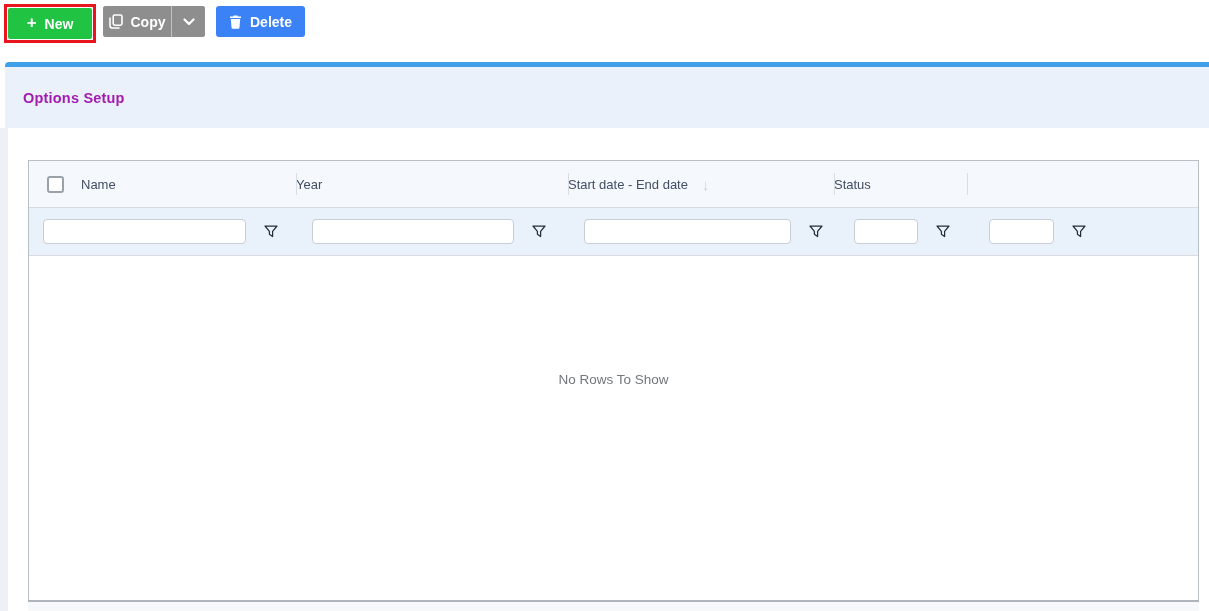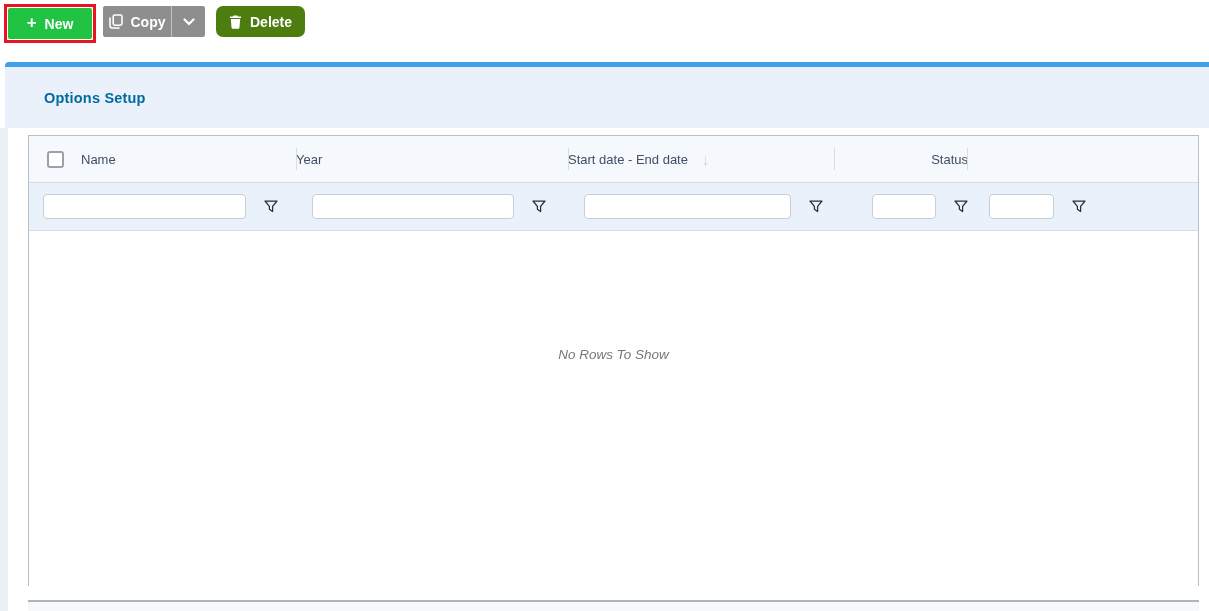--- a/index.html
+++ b/index.html
@@ -32,46 +32,46 @@
   .copy-group {
     position: absolute; left: 103px; top: 6px; height: 31px;
     display: flex; background: #8e8e8e; border-radius: 3px; overflow: hidden;
   }
   .btn-copy { width: 68px; background: #8e8e8e; border-radius: 0; }
   .btn-copy-more {
     width: 34px; background: #8e8e8e; border-radius: 0;
     border-left: 1px solid rgba(255,255,255,0.45);
   }
 
-  .btn-delete { position: absolute; left: 216px; top: 6px; width: 89px; background: #4d7c0f; border-radius: 7px; }
+  .btn-delete { position: absolute; left: 216px; top: 6px; width: 89px; background: #3b82f6; }
 
   .icon-svg { display: block; }
 
   
   .accent-bar {
     position: absolute; left: 5px; top: 62px; width: 1204px; height: 5px;
     background: #3fa0e8; border-top-left-radius: 4px;
   }
   .panel-header {
     position: absolute; left: 5px; top: 67px; width: 1204px; height: 61px;
     background: #eaf1fa; display: flex; align-items: center;
   }
   .page-title {
-    margin-left: 39px; font-size: 14.5px; font-weight: 700; color: #0369a1;
+    margin-left: 18px; font-size: 14.5px; font-weight: 700; color: #a21caf;
     letter-spacing: 0.2px;
   }
 
   .left-strip {
     position: absolute; left: 0; top: 128px; width: 8px; height: 483px;
     background: #edf0f4;
   }
 
   
   .grid {
-    position: absolute; left: 28px; top: 135px; width: 1171px; height: 451px;
+    position: absolute; left: 28px; top: 160px; width: 1171px; height: 451px;
     border: 1px solid #b9bfc6; background: #4d7c0f;
   }
   .grid-header-row {
     display: flex; height: 47px; background: #f5f8fc;
     border-bottom: 1px solid #d8dce1; position: relative;
   }
   .hcell {
     position: relative; display: flex; align-items: center;
     font-size: 13px; color: #414e63; cursor: pointer;
   }
@@ -79,21 +79,21 @@
     content: ""; position: absolute; left: 0; top: 12px;
     width: 1px; height: 22px; background: #d9dde2;
   }
   .hcell:last-child::after {
     content: ""; position: absolute; right: 0; top: 12px;
     width: 1px; height: 22px; background: #d9dde2;
   }
   .col-0 { width: 267px; padding-left: 18px; }
   .col-1 { width: 272px; }
   .col-2 { width: 266px; }
-  .col-3 { width: 134px; justify-content: flex-end; }
+  .col-3 { width: 134px; }
   .col-4 { width: 138px; }
   .col-5 { flex: 1; }
 
   .select-all {
     appearance: none; -webkit-appearance: none;
     width: 17px; height: 17px; border: 2px solid #9aa1a8; border-radius: 3px;
     background: #ffffff; cursor: pointer; margin-right: 17px; flex: none;
   }
   .sort-arrow { margin-left: 14px; color: #c6d1de; font-size: 15px; }
 
@@ -107,21 +107,21 @@
     background: #ffffff; outline: none; padding: 0 6px;
     font-family: "Liberation Sans", sans-serif; font-size: 13px; color: #333;
   }
   .fi-0 { width: 203px; }
   .fi-1 { width: 202px; }
   .fi-2 { width: 207px; }
   .fi-3 { width: 64px; }
   .fi-4 { width: 65px; }
   .funnel-btn { background: none; border: none; cursor: pointer; padding: 0; line-height: 0; }
 
-  .grid-body { position: relative; height: 355px; background: #ffffff; font-style: italic; }
+  .grid-body { position: relative; height: 355px; background: #ffffff; }
   .no-rows {
     position: absolute; top: 116px; left: 0; width: 100%;
     text-align: center; font-size: 13.5px; color: #73777b;
   }
 
   .grid-footer {
     position: absolute; left: 28px; top: 600px; width: 1171px; height: 11px;
     background: #f7f8f9; border-top: 2px solid #aeb4bb;
   }
 </style>

